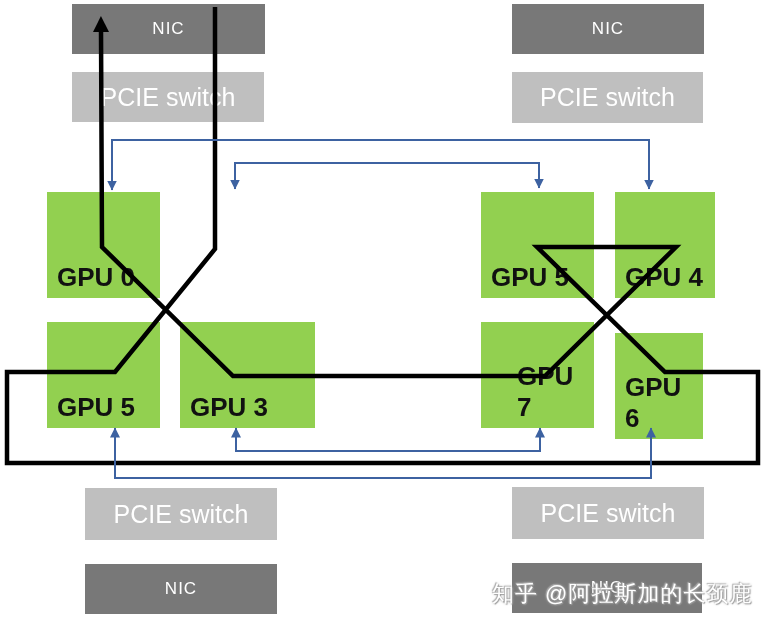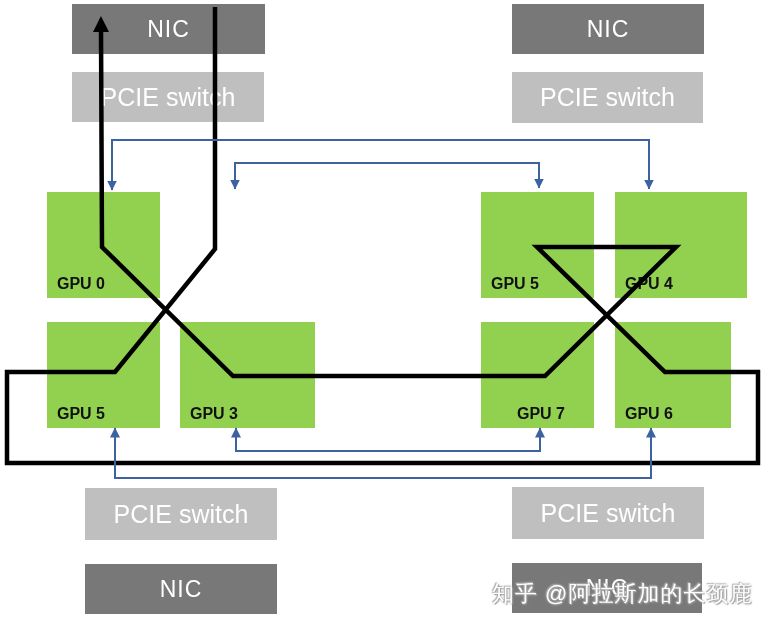--- a/index.html
+++ b/index.html
@@ -12,32 +12,32 @@
   }
   .box{
     position:absolute;
     display:flex;align-items:center;justify-content:center;
     box-sizing:border-box;
     user-select:none;
   }
   .nic{
     background:#787878;
     color:#ffffff;
-    font-size:23px;
+    font-size:17px;
     letter-spacing:1px;
   }
   .pcie{
     background:#bfbfbf;
     color:#ffffff;
     font-size:25px;
   }
   .gpu{
     background:#92d050;
     color:#111111;
-    font-size:16px;
+    font-size:26px;
     font-weight:700;
     align-items:flex-end;
     justify-content:flex-start;
     padding:0 0 5px 10px;
   }
   #wires{
     position:absolute;left:0;top:0;width:768px;height:627px;
     pointer-events:none;
   }
   .blackline{
@@ -77,34 +77,34 @@
   <div class="box pcie" style="left:512px;top:72px;width:191px;height:51px;">
     <span>PCIE switch</span>
   </div>
 
   <div class="box gpu" style="left:47px;top:192px;width:113px;height:106px;">
     <span>GPU 0</span>
   </div>
   <div class="box gpu" style="left:481px;top:192px;width:113px;height:106px;">
     <span>GPU 5</span>
   </div>
-  <div class="box gpu" style="left:615px;top:192px;width:132px;height:106px;">
+  <div class="box gpu" style="left:615px;top:192px;width:100px;height:106px;">
     <span>GPU 4</span>
   </div>
 
   <div class="box gpu" style="left:47px;top:322px;width:113px;height:106px;">
     <span>GPU 5</span>
   </div>
   <div class="box gpu" style="left:180px;top:322px;width:135px;height:106px;">
     <span>GPU 3</span>
   </div>
   <div class="box gpu" style="left:481px;top:322px;width:113px;height:106px;padding-left:36px;">
     <span>GPU 7</span>
   </div>
-  <div class="box gpu" style="left:615px;top:322px;width:116px;height:106px;">
+  <div class="box gpu" style="left:615px;top:333px;width:88px;height:106px;justify-content:flex-end;">
     <span>GPU 6</span>
   </div>
 
   <div class="box pcie" style="left:85px;top:488px;width:192px;height:52px;">
     <span>PCIE switch</span>
   </div>
   <div class="box nic" style="left:85px;top:564px;width:192px;height:50px;">
     <span>NIC</span>
   </div>
 

